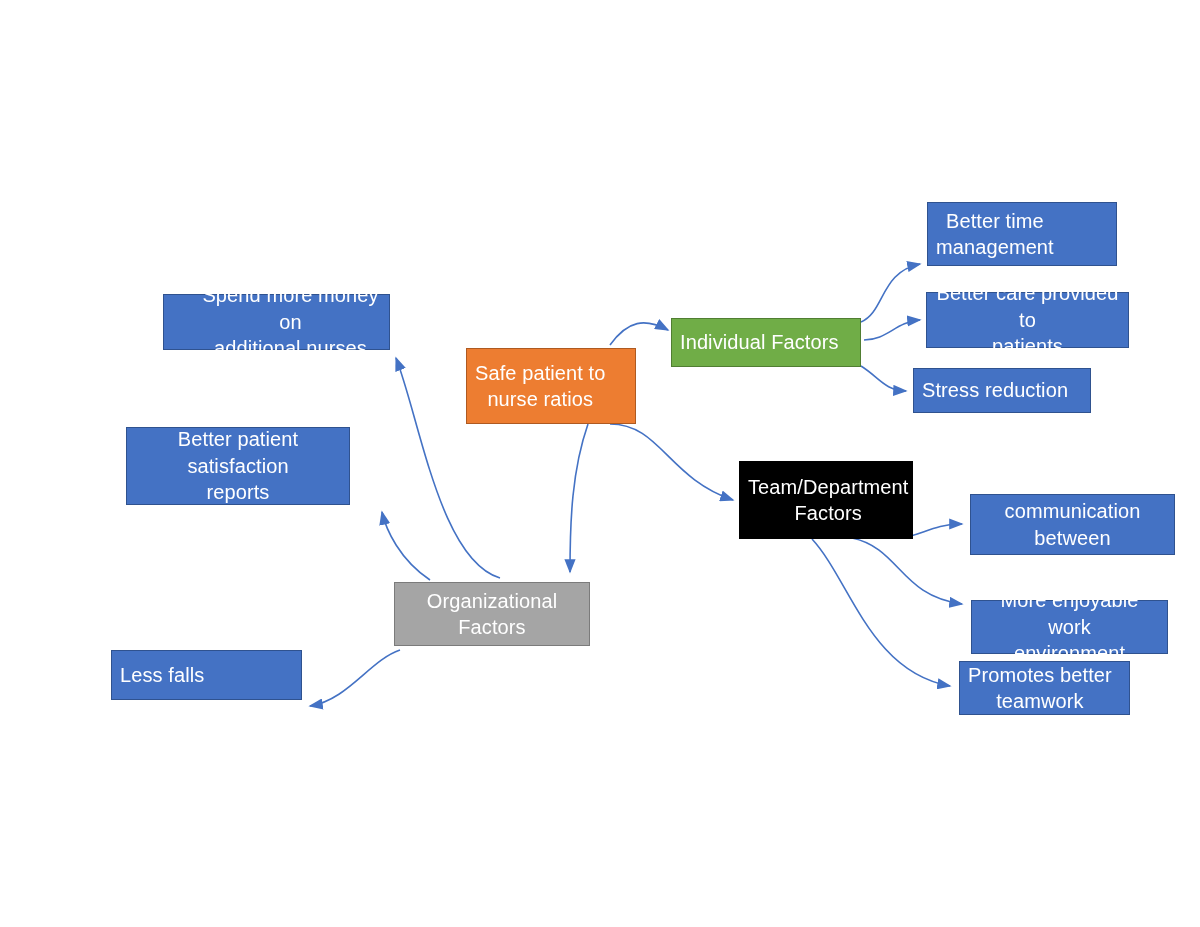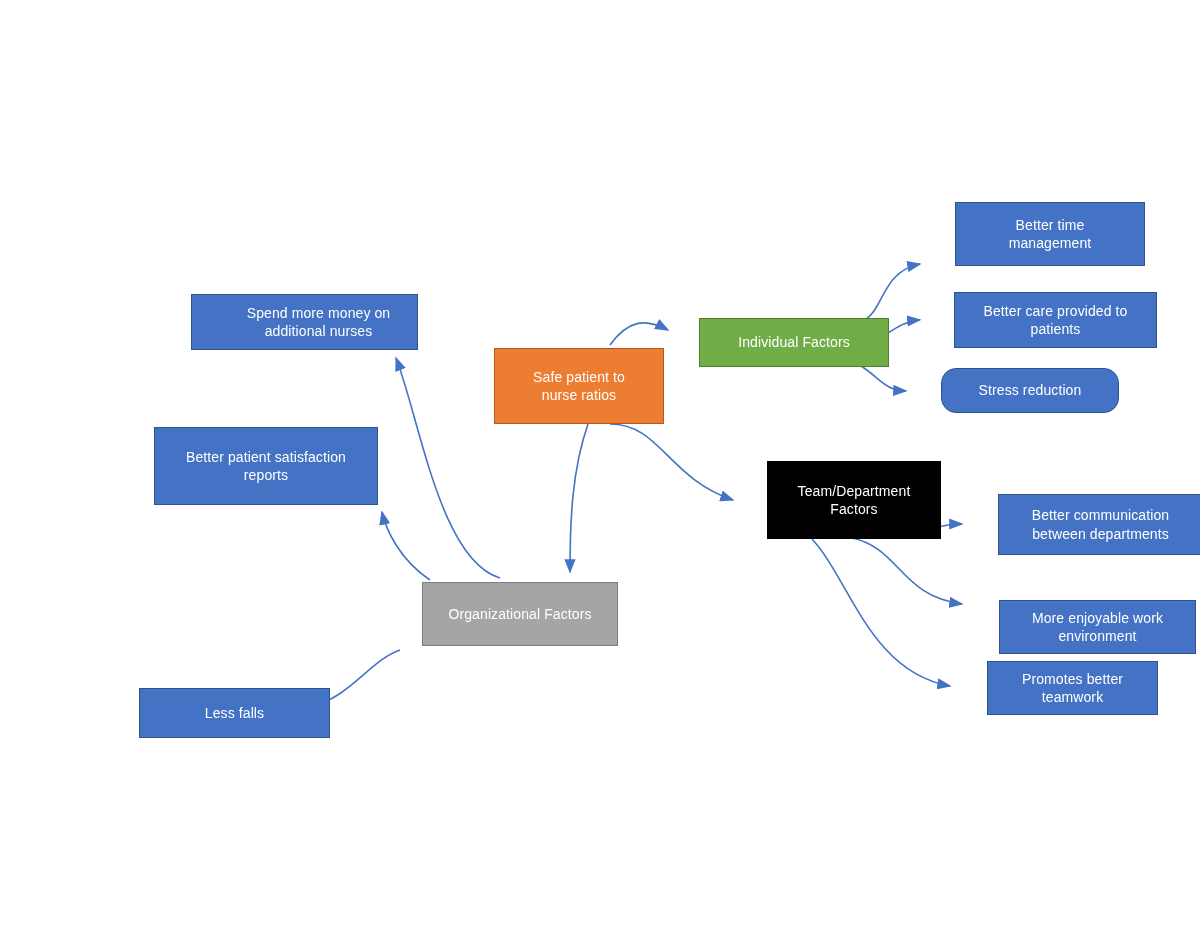--- a/index.html
+++ b/index.html
@@ -22,29 +22,27 @@
     top: 0;
     width: 1200px;
     height: 927px;
     pointer-events: none;
   }
   .node {
     position: absolute;
     box-sizing: border-box;
     display: flex;
     align-items: center;
-    justify-content: center;
     text-align: center;
     color: #ffffff;
-    font-size: 14px;
+    font-size: 20px;
     line-height: 1.32;
     letter-spacing: 0.1px;
     padding: 4px 8px;
     z-index: 3;
-    margin-left: 28px;
   }
   .node-blue {
     background: #4472C4;
     border: 1px solid #2F528F;
   }
   .node-orange {
     background: #ED7D31;
     border: 1px solid #AE5A21;
   }
   .node-green {
@@ -107,21 +105,21 @@
         <span class="node-label">Organizational Factors</span>
       </div>
       <div class="node node-blue" style="left: 927px; top: 202px; width: 190px; height: 64px;">
         <span class="node-label">Better time
 management</span>
       </div>
       <div class="node node-blue" style="left: 926px; top: 292px; width: 203px; height: 56px;">
         <span class="node-label">Better care provided to
 patients</span>
       </div>
-      <div class="node node-blue" style="left: 913px; top: 368px; width: 178px; height: 45px; border-radius: 15px;">
+      <div class="node node-blue" style="left: 913px; top: 368px; width: 178px; height: 45px;">
         <span class="node-label">Stress reduction</span>
       </div>
       <div class="node node-blue" style="left: 970px; top: 494px; width: 205px; height: 61px;">
         <span class="node-label">Better communication
 between departments</span>
       </div>
       <div class="node node-blue" style="left: 971px; top: 600px; width: 197px; height: 54px;">
         <span class="node-label">More enjoyable work
 environment</span>
       </div>
@@ -130,18 +128,18 @@
 teamwork</span>
       </div>
       <div class="node node-blue" style="left: 163px; top: 294px; width: 227px; height: 56px; padding-left: 36px;">
         <span class="node-label">Spend more money on
 additional nurses</span>
       </div>
       <div class="node node-blue" style="left: 126px; top: 427px; width: 224px; height: 78px;">
         <span class="node-label">Better patient satisfaction
 reports</span>
       </div>
-      <div class="node node-blue" style="left: 111px; top: 688px; width: 191px; height: 50px;">
+      <div class="node node-blue" style="left: 111px; top: 650px; width: 191px; height: 50px;">
         <span class="node-label">Less falls</span>
       </div>
     </div>
 
 </div>
 
 </body></html>

